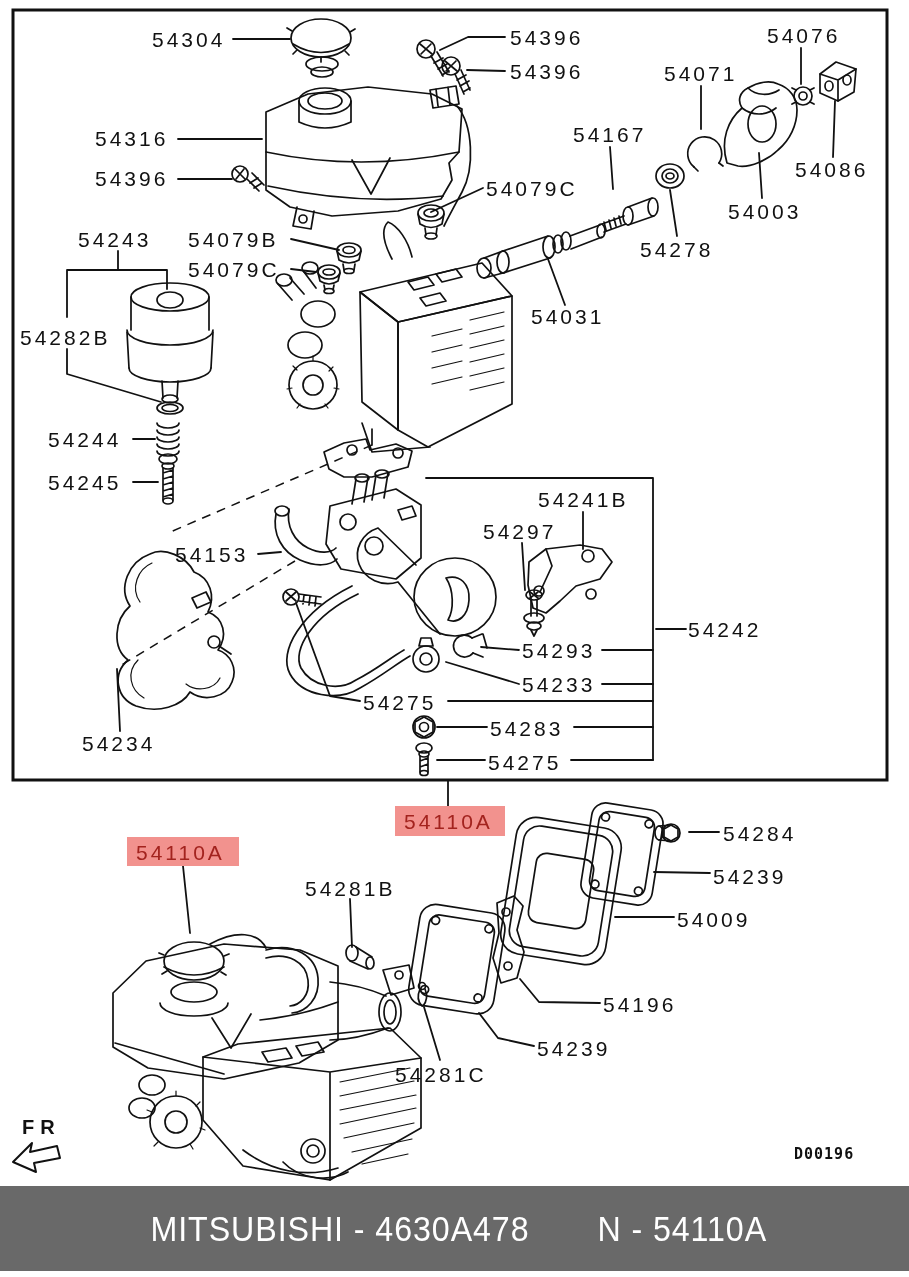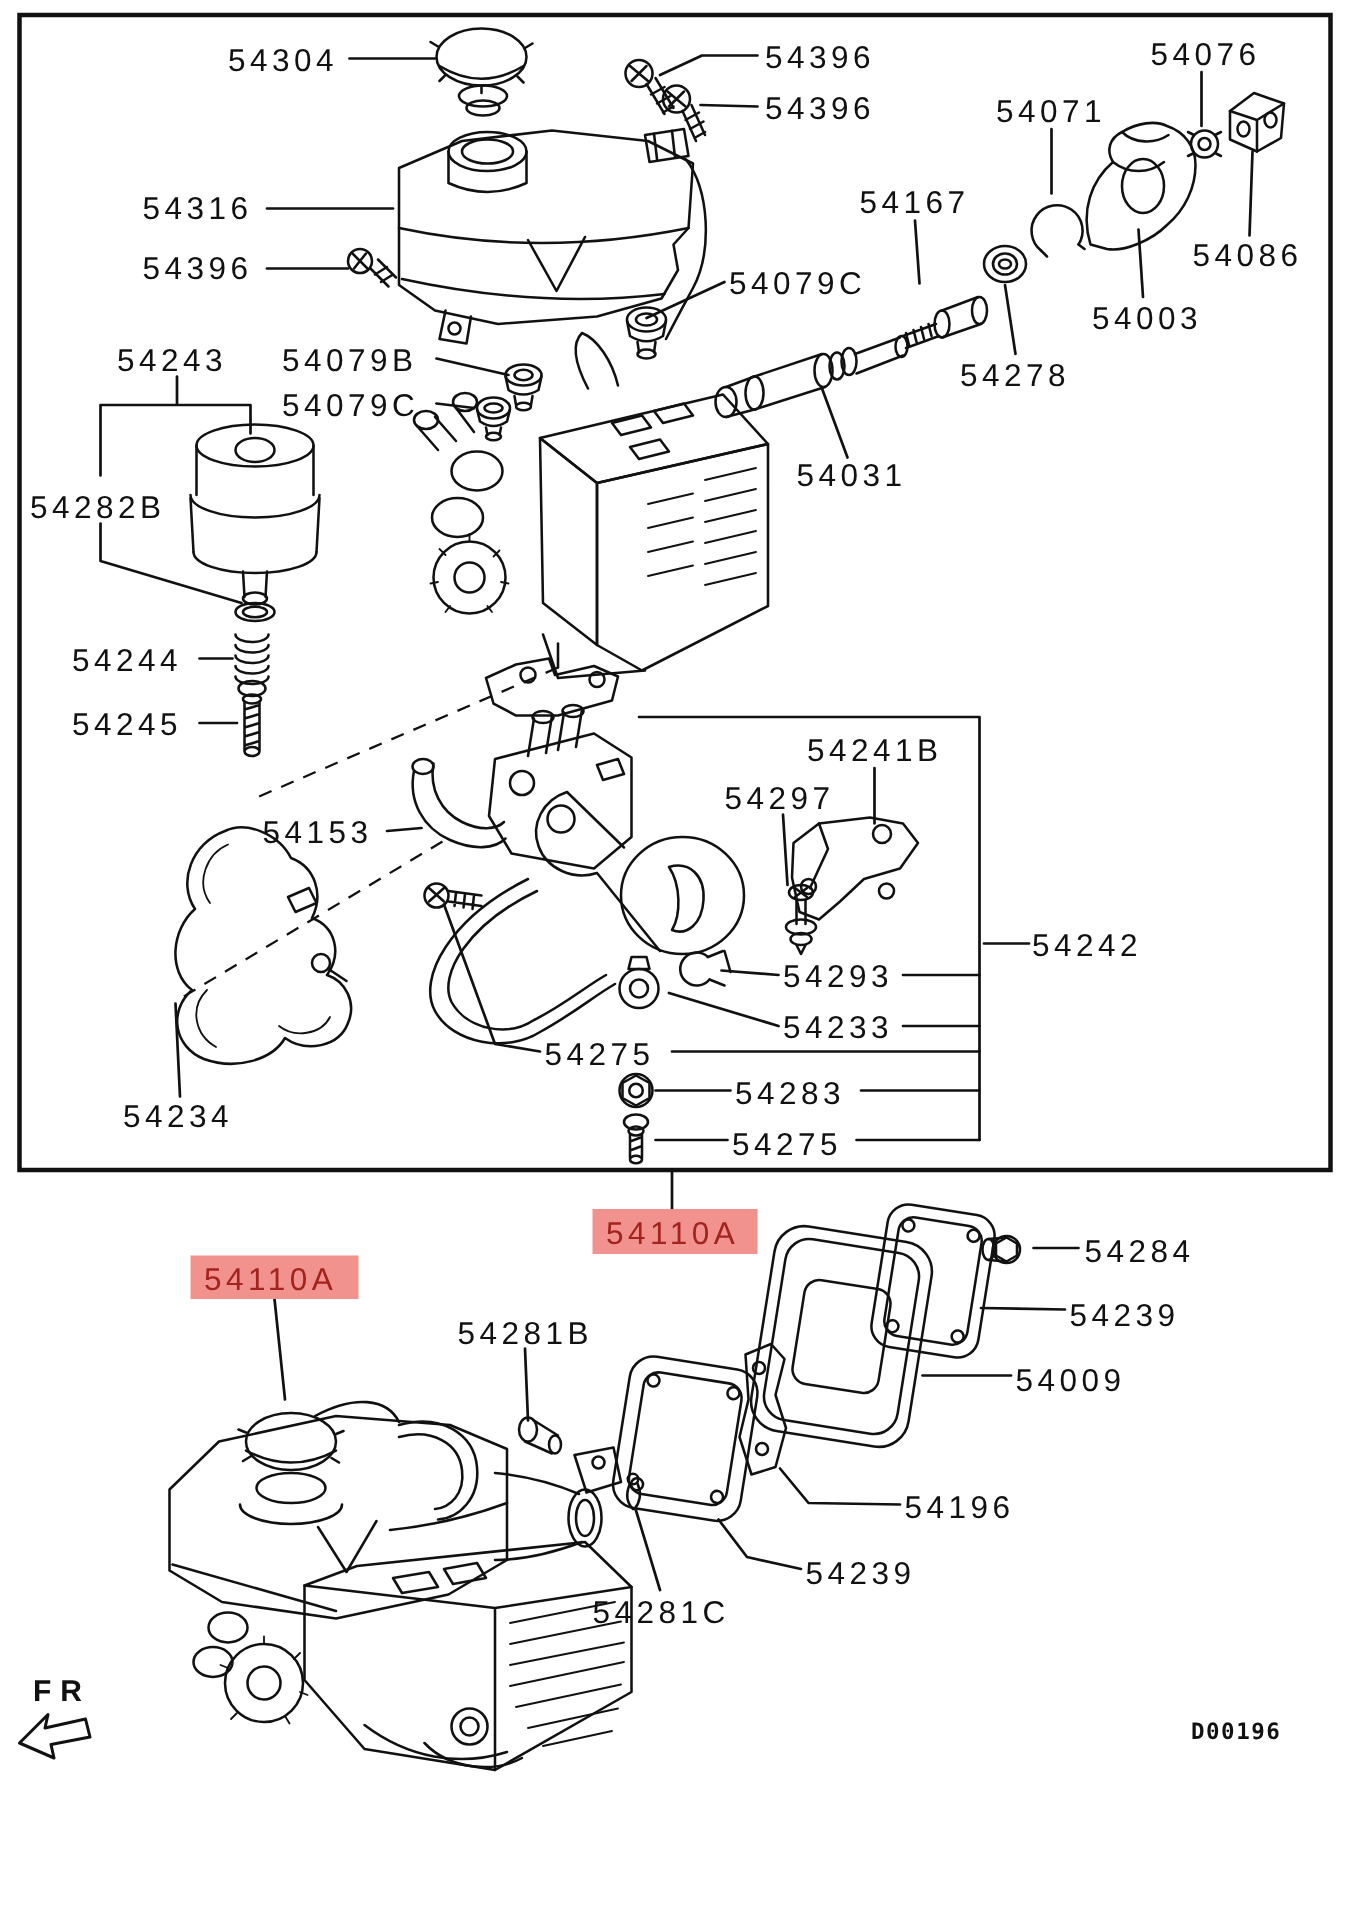--- a/index.html
+++ b/index.html
@@ -407,13 +407,17 @@
   <text class="lbl" x="677" y="927">54009</text>
   <text class="lbl" x="603" y="1012">54196</text>
   <text class="lbl" x="537" y="1056">54239</text>
   <text class="lbl" x="395" y="1082">54281C</text>
 
   <text class="fr" x="22" y="1134">FR</text>
   <path d="M13,1162 L32,1143 L30,1152 L57,1146 L60,1158 L34,1163 L36,1172 Z" fill="#ffffff" stroke="#111" stroke-width="2" stroke-linejoin="round"></path>
   <text class="code" x="794" y="1159">D00196</text>
 </svg>
 
+  <div class="banner">
+    <span>MITSUBISHI - 4630A478</span>
+    <span>N - 54110A</span>
+  </div>
 </div>
 
 </body></html>

